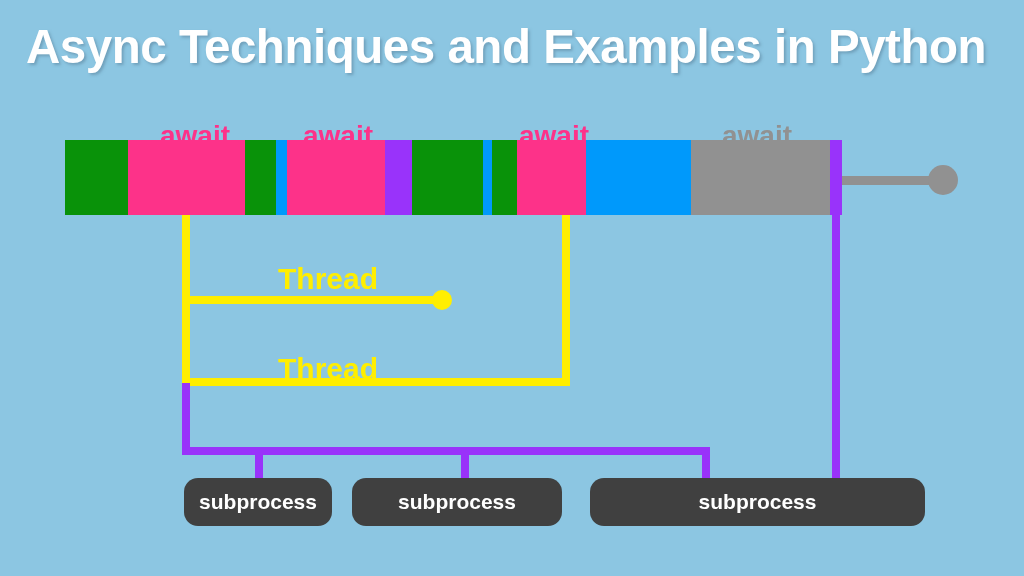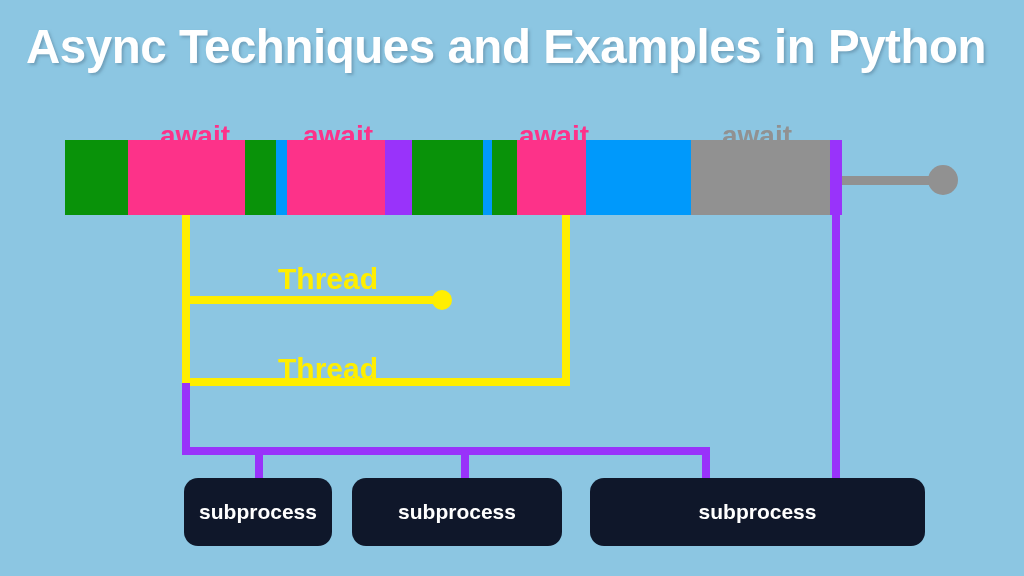--- a/index.html
+++ b/index.html
@@ -76,22 +76,22 @@
     position: absolute;
     font-size: 30px;
     font-weight: bold;
     color: #ffee00;
     white-space: nowrap;
   }
 
   
   .subproc {
     position: absolute;
-    height: 68px;
-    background: #0f172a;
+    height: 48px;
+    background: #404040;
     border-radius: 14px;
     color: #ffffff;
     font-size: 21px;
     font-weight: bold;
     display: flex;
     align-items: center;
     justify-content: center;
     white-space: nowrap;
   }
 </style>

